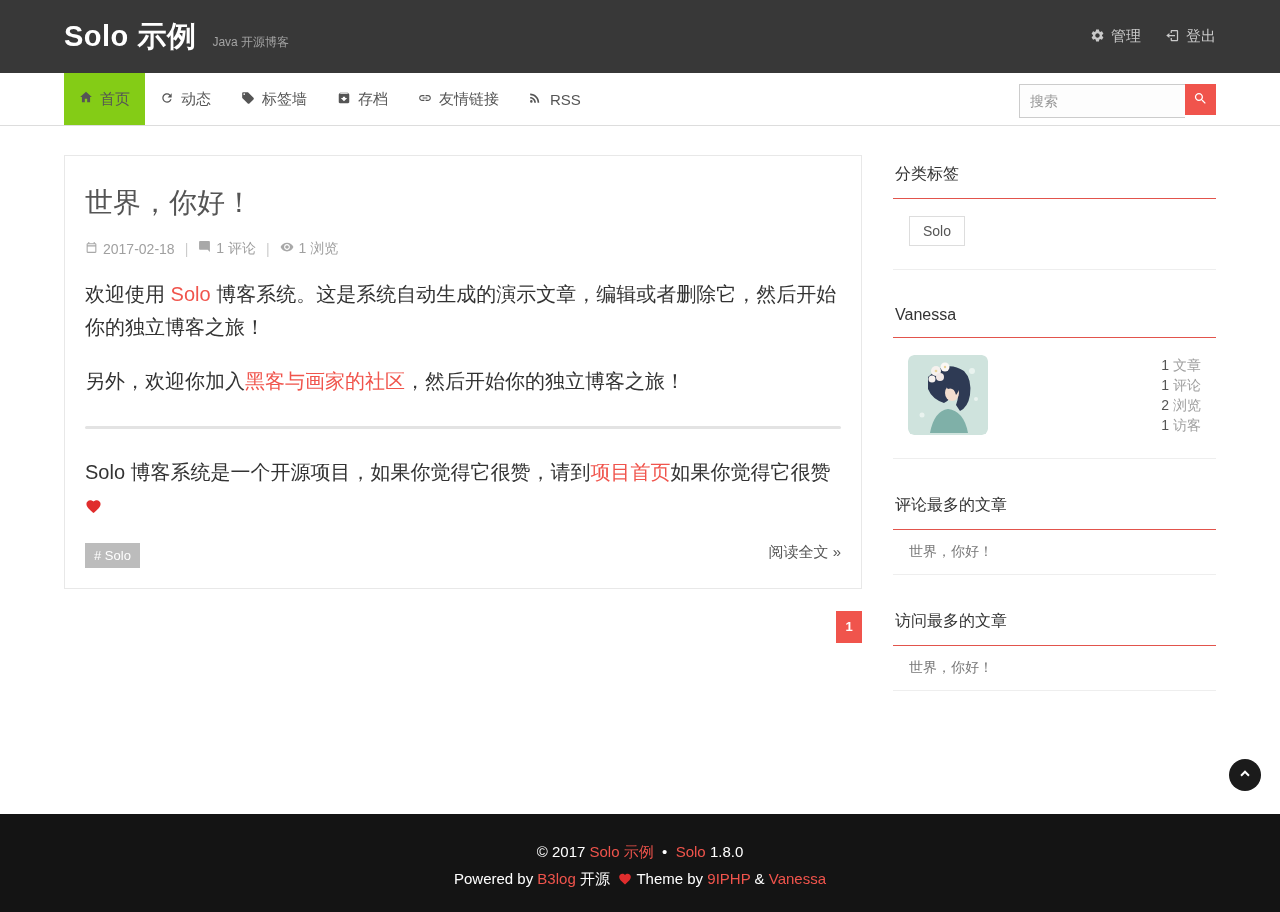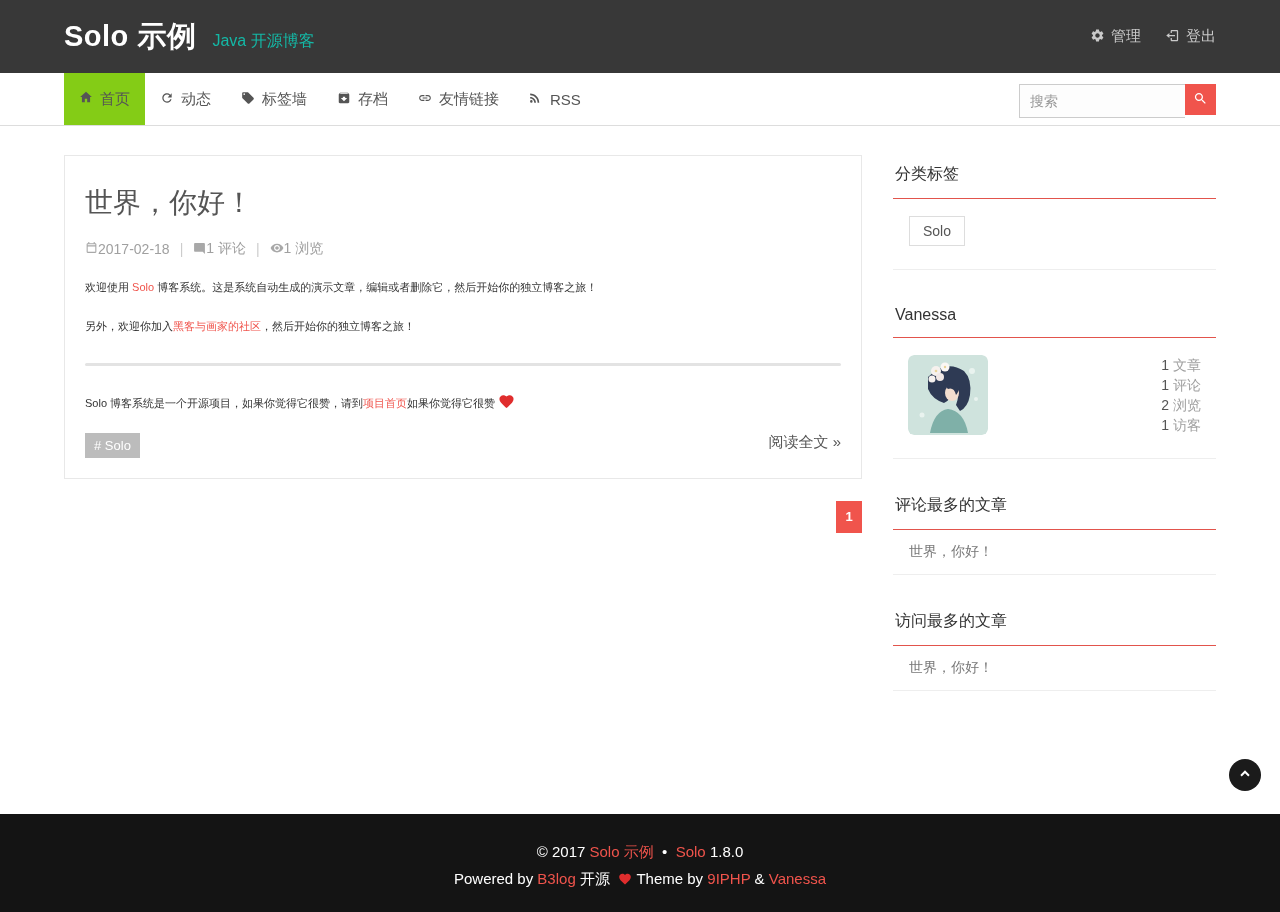--- a/index.html
+++ b/index.html
@@ -3,21 +3,21 @@
 <meta charset="utf-8">
 <style>
   * { box-sizing: border-box; margin: 0; padding: 0; }
   body { font-family: "Liberation Sans", "DejaVu Sans", sans-serif; background: #fff; }
   .page { position: relative; width: 1280px; height: 912px; background: #fff; overflow: hidden; }
 
   
   .site-header { height: 73px; background: #383838; display: flex; align-items: center; padding: 0 64px; }
   .brand { display: flex; align-items: baseline; }
   .site-title { color: #fff; font-size: 29px; font-weight: bold; letter-spacing: .5px; }
-  .site-subtitle { color: #14b8a6; font-size: 16px; margin-left: 16px; }
+  .site-subtitle { color: #a3a3a3; font-size: 12px; margin-left: 16px; }
   .header-actions { margin-left: auto; display: flex; align-items: flex-end; gap: 24px; }
   .header-action { display: inline-flex; align-items: center; gap: 6px; color: #c9c9c9; font-size: 15px; cursor: pointer; text-decoration: none; }
   .header-action svg { fill: #c9c9c9; }
 
   
   .main-nav { position: relative; height: 53px; background: #fff; border-bottom: 1px solid #ddd; display: flex; align-items: stretch; padding-left: 64px; }
   .nav-item { display: inline-flex; align-items: center; gap: 7px; padding: 0 15px; color: #555; font-size: 15px; cursor: pointer; text-decoration: none; }
   .nav-item svg { fill: #555; }
   .nav-item.active { background: #84cc16; font-family: Liberation Serif, serif; }
   .search-box { position: absolute; right: 64px; top: 11px; display: flex; }
@@ -28,24 +28,24 @@
 
   
   .content { display: flex; padding: 29px 64px 0; height: 688px; gap: 31px; }
   .main-col { flex: 0 0 798px; }
   .sidebar { flex: 0 0 323px; }
 
   
   .post-card { border: 1px solid #e8e8e8; background: #fff; padding: 22px 20px 20px; }
   .post-title { font-size: 28px; font-weight: normal; color: #555; margin: 6px 0 18px; }
   .post-meta { display: flex; align-items: center; gap: 10px; color: #a0a0a0; font-size: 14px; margin-bottom: 20px; }
-  .meta-item { display: inline-flex; align-items: flex-end; }
+  .meta-item { display: inline-flex; align-items: flex-start; gap: 5px; }
   .post-meta svg { fill: #a8a8a8; }
   .meta-sep { color: #ccc; }
-  .post-body p { font-size: 11px; color: #333; line-height: 1.65; margin-bottom: 21px; }
+  .post-body p { font-size: 20px; color: #333; line-height: 1.65; margin-bottom: 21px; }
   .inline-link { color: #F0544C; text-decoration: none; cursor: pointer; }
   .divider { height: 3px; background: #e3e3e3; border: none; border-radius: 2px; margin: 28px 0 27px; }
   .heart-icon-inline svg { fill: #e02d2d; vertical-align: -3px; }
   .post-footer { display: flex; align-items: flex-end; justify-content: space-between; margin-top: 14px; }
   .tag-chip { display: inline-block; background: #bcbcbc; color: #fff; font-size: 13px; padding: 5px 9px; cursor: pointer; text-decoration: none; }
   .read-more { color: #555; font-size: 15px; cursor: pointer; text-decoration: none; align-self: flex-start; }
 
   .pagination { text-align: right; margin-top: 22px; }
   .page-num { display: inline-block; width: 26px; height: 32px; line-height: 32px; background: #F0544C; color: #fff; text-align: center; font-size: 13px; font-weight: bold; cursor: pointer; }
 

